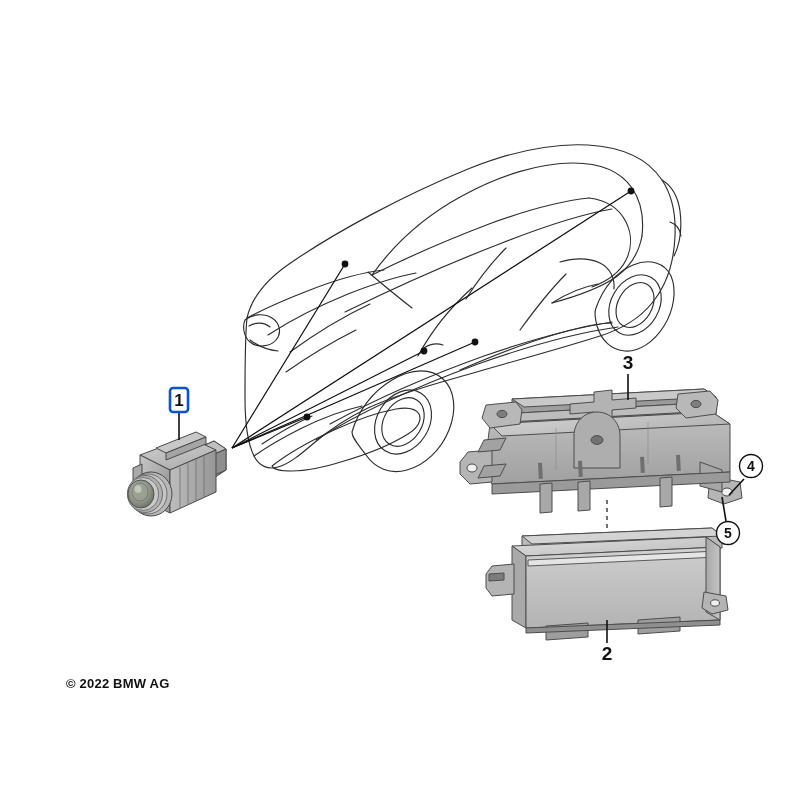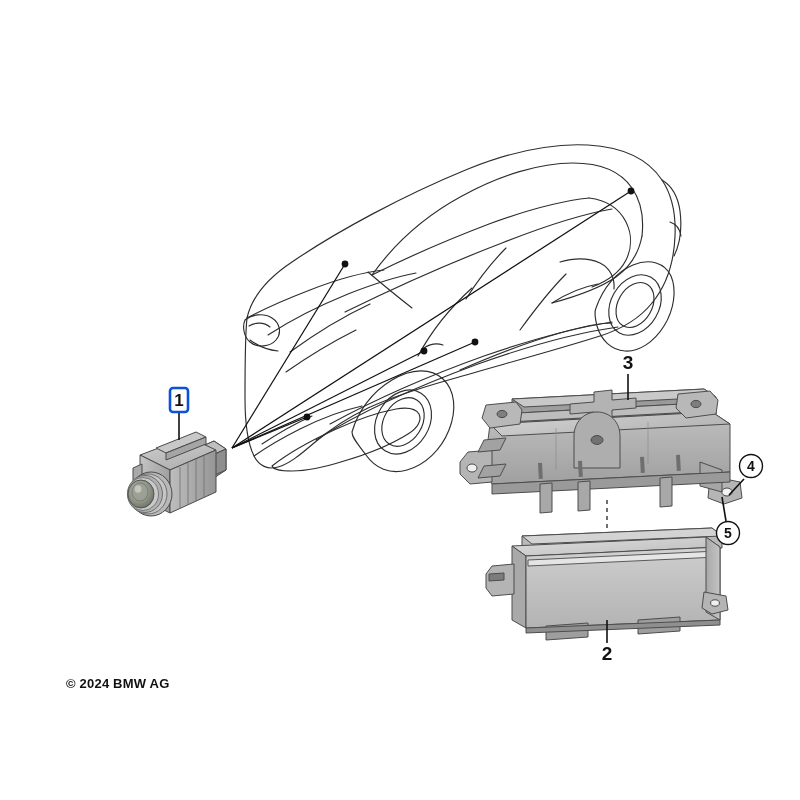--- a/index.html
+++ b/index.html
@@ -382,15 +382,15 @@
       <circle cx="751" cy="466" r="11.5" fill="#ffffff" stroke="#111111" stroke-width="1.4"></circle>
       <text class="calloutnum-circ" x="751" y="471" text-anchor="middle">4</text>
     </g>
 
     <g>
       <circle cx="728" cy="533" r="11.5" fill="#ffffff" stroke="#111111" stroke-width="1.4"></circle>
       <text class="calloutnum-circ" x="728" y="538" text-anchor="middle">5</text>
     </g>
   </svg>
 
-  <div class="copyright">© 2024 BMW AG</div>
+  <div class="copyright">© 2022 BMW AG</div>
 
 </div>
 
 </body></html>

